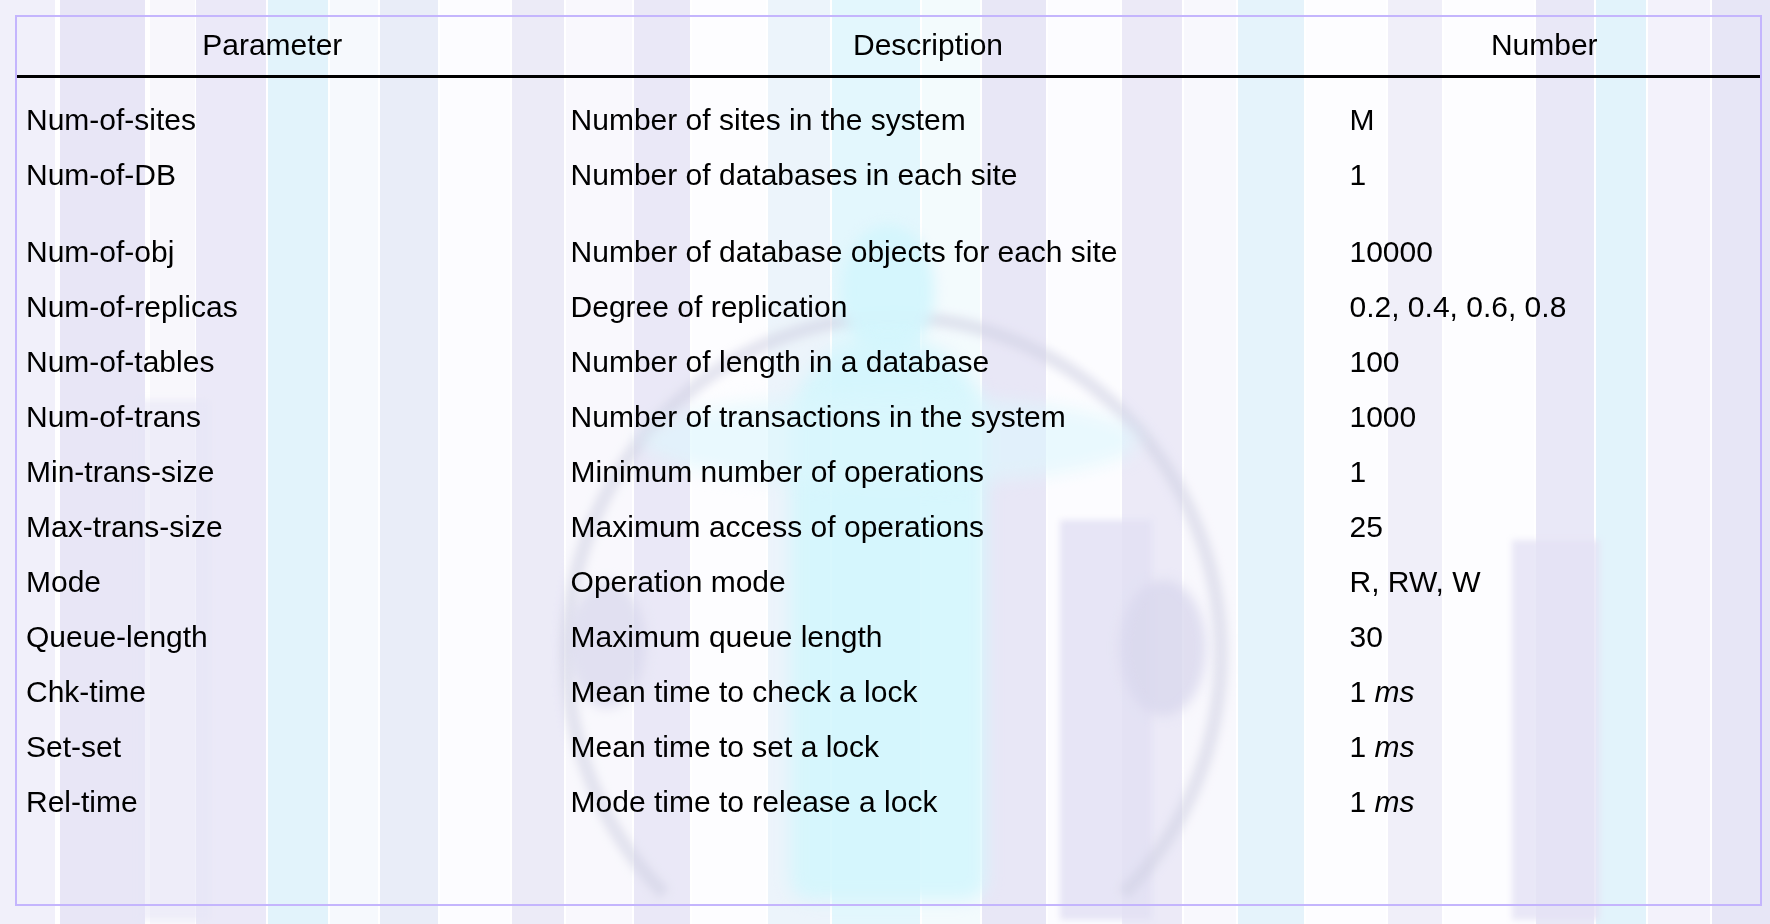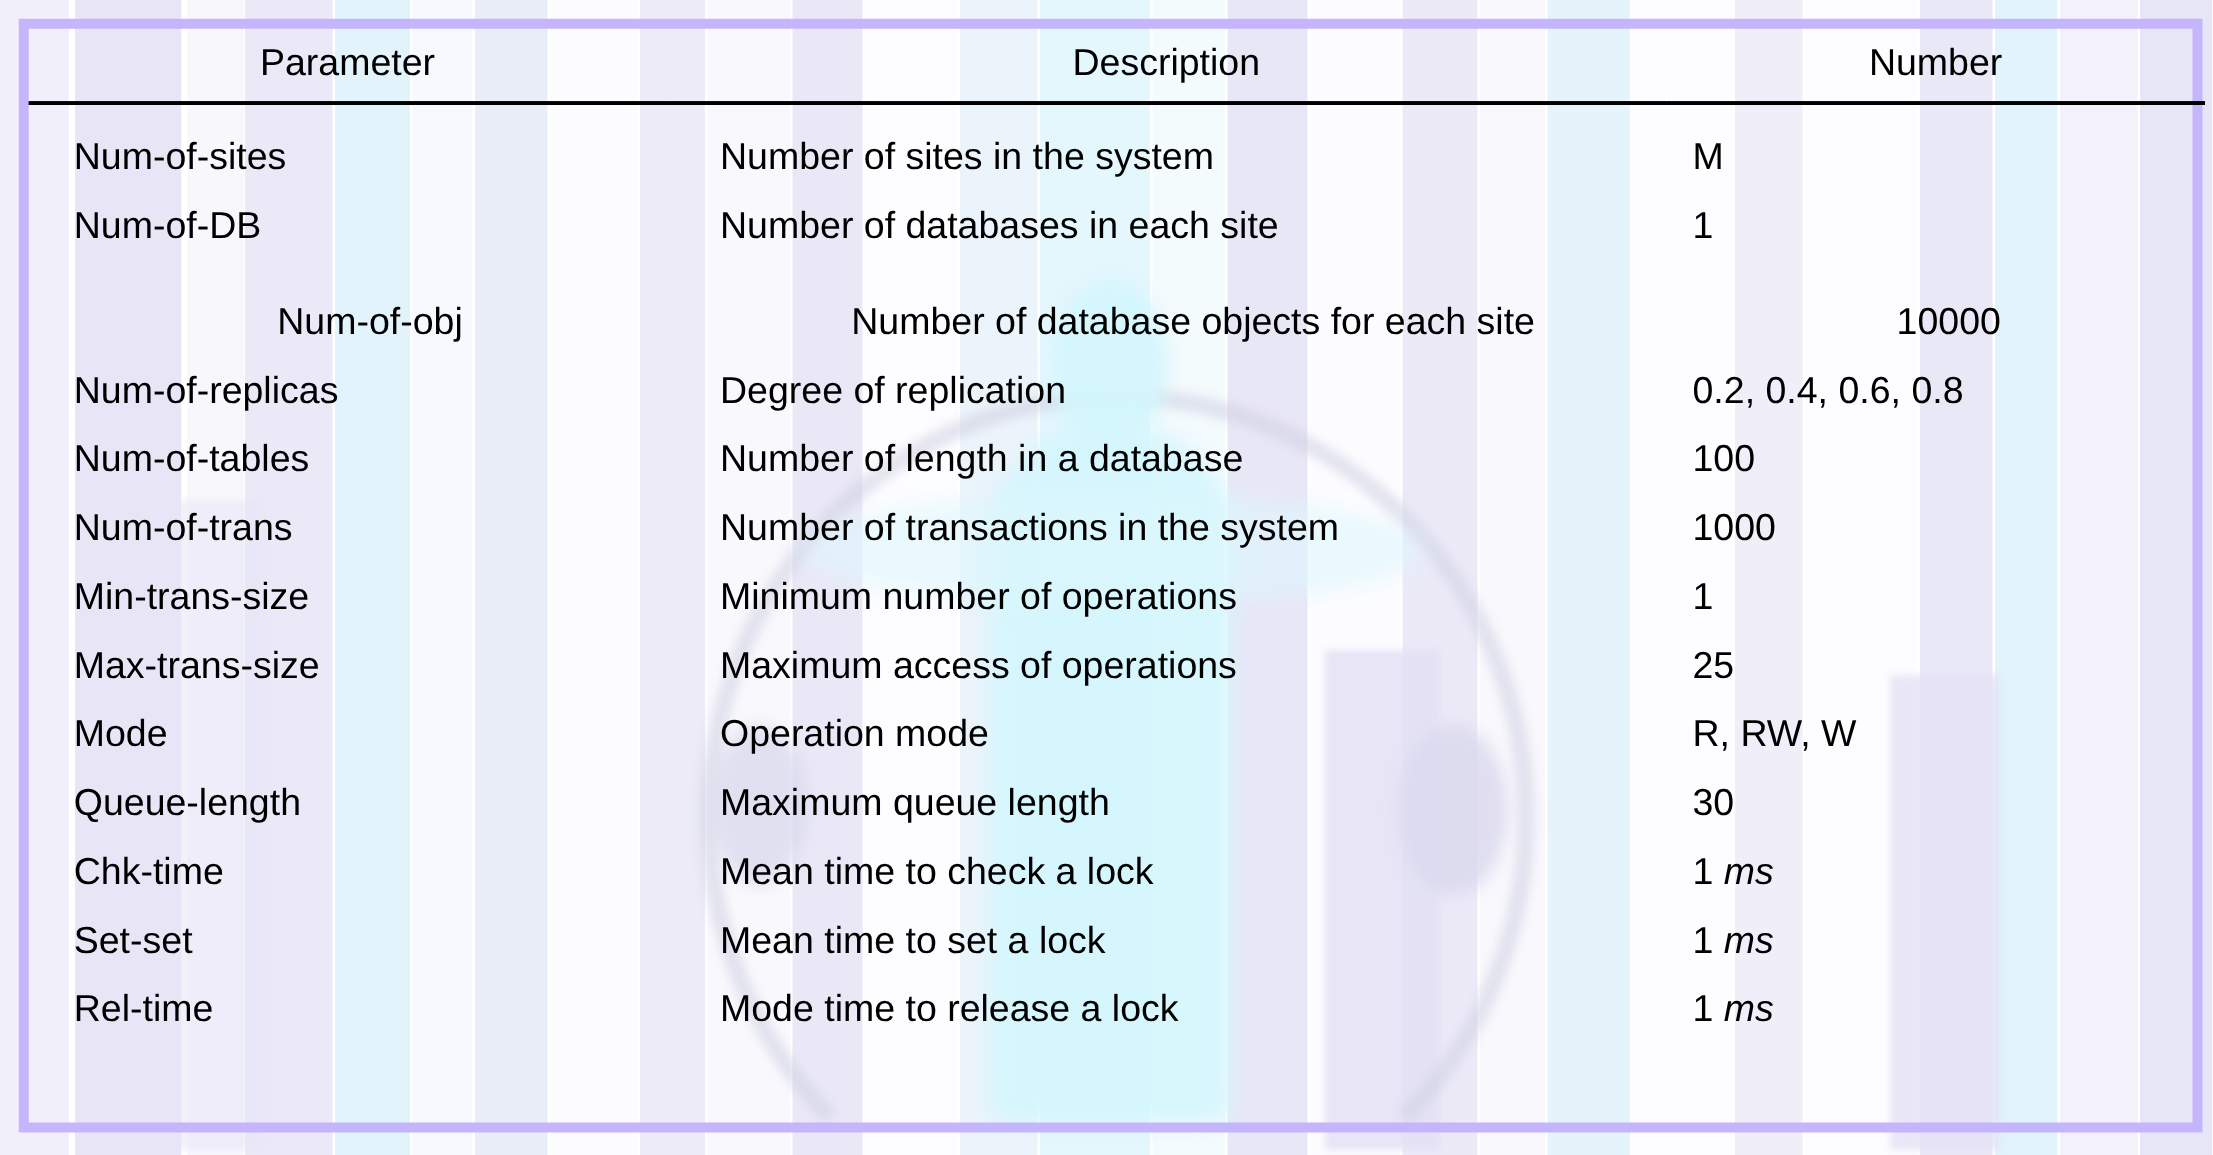--- a/index.html
+++ b/index.html
@@ -58,21 +58,21 @@
   }
 
   
   #table-wrap {
     position: absolute;
     left: 15px;
     top: 15px;
     width: 1747px;
     height: 891px;
     z-index: 2;
-    border: 8px solid #c4b5fd;
+    border: 2px solid #c4b5fd;
     box-sizing: border-box;
   }
   table.params {
     width: 100%;
     border-collapse: collapse;
     table-layout: fixed;
     font-size: 30px;
     color: #000000;
   }
   table.params col.c-param  { width: 510px; }
@@ -86,25 +86,25 @@
     padding: 11px 0 13px 0;
     border-bottom: 3px solid #000000;
   }
   table.params thead th.h-param  { padding-left: 0; }
   table.params tbody td {
     padding: 0;
     height: 55px;
     vertical-align: middle;
     white-space: nowrap;
   }
-  table.params tbody td.p { padding-left: 36px; }
+  table.params tbody td.p { padding-left: 9px; }
   table.params tbody td.d { padding-left: 43px; }
   table.params tbody td.v { padding-left: 21px; }
 
-  table.params tbody tr.spaced td { padding-top: 22px; text-align: center; }
+  table.params tbody tr.spaced td { padding-top: 22px; }
   table.params tbody tr:first-child td { padding-top: 14px; }
   table.params tbody tr:last-child  td { padding-bottom: 10px; }
 
   .unit { font-style: italic; }
 </style>
 </head>
 <body>
 
 <div id="page">
 

